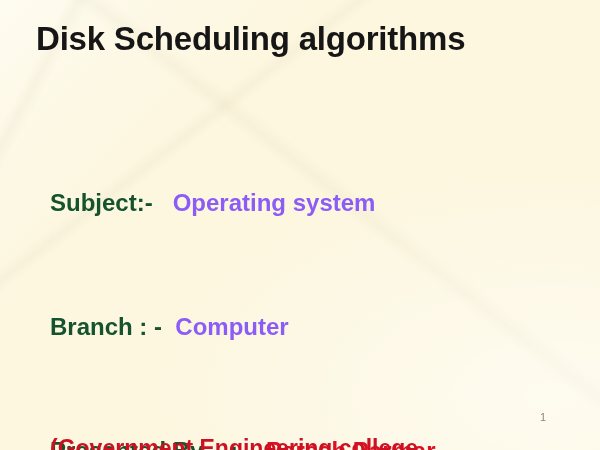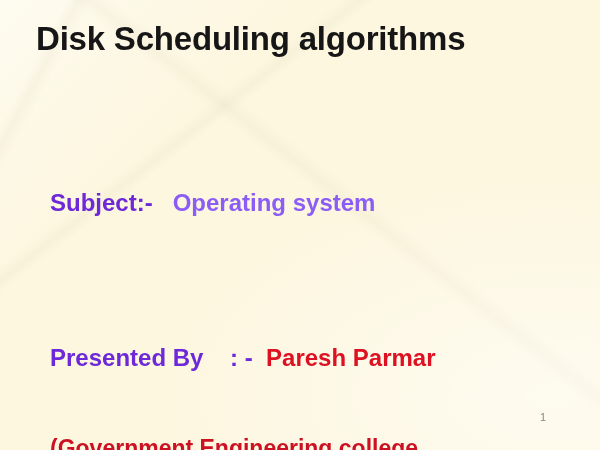--- a/index.html
+++ b/index.html
@@ -80,21 +80,21 @@
     left: 50px;
     top: 94px;
     font-size: 24px;
     font-weight: bold;
     line-height: 31px;
     white-space: pre;
     color: #111111;
   }
   .body-block .line { height: 31px; }
 
-  .blk { color: #6d28d9; }
+  .blk { color: #14532d; }
   .blue { color: #8b5cf6; }
   .red  { color: #dd1122; }
 
   .footer-block {
     position: absolute;
     left: 50px;
     top: 373px;
     font-size: 23px;
     font-weight: bold;
     line-height: 30px;
@@ -122,20 +122,21 @@
   <div class="bg-wash-d"></div>
 
   <div class="content">
 
     <div class="slide-title">Disk Scheduling algorithms</div>
 
     <div class="body-block">
 
       <div class="line"><span class="blk">Subject:-</span><span class="blk">   </span><span class="blue">Operating system</span></div>
 
+      <div class="line"><span class="blk">Branch : -</span><span class="blk">  </span><span class="blue">Computer</span></div>
 
       <div class="line"><span class="blk">Presented By</span><span class="blk">    : -  </span><span class="red">Paresh Parmar</span></div>
 
       
 
       
 
       
 
       

